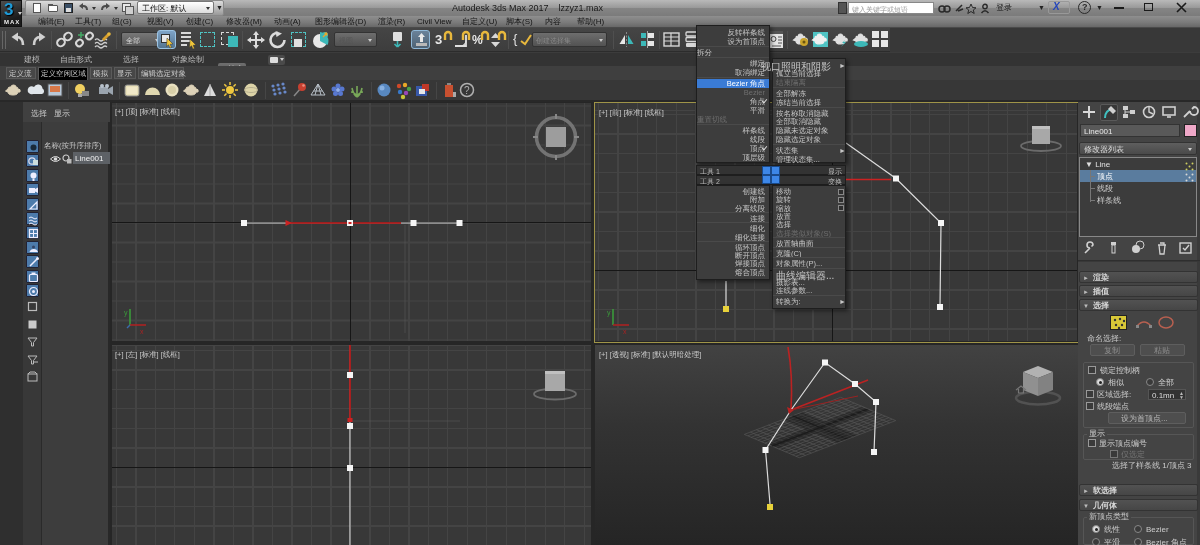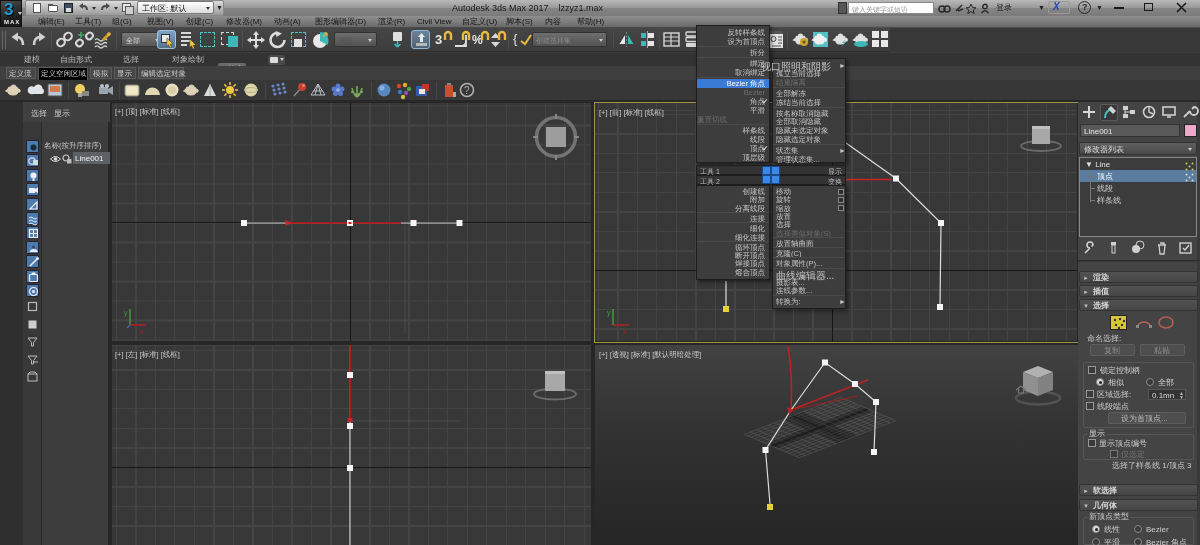--- a/index.html
+++ b/index.html
@@ -789,21 +789,21 @@
 <div class="a" style="left:1134px;top:525px;width:8px;height:8px;background:#3a3a3a;border:1px solid #888;border-radius:5px"></div>
 <div class="a tx" style="left:1146px;top:526px;font-size:8px;color:#ccc">Bezier</div>
 <div class="a" style="left:1092px;top:538px;width:8px;height:8px;background:#3a3a3a;border:1px solid #888;border-radius:5px"></div>
 <div class="a tx" style="left:1104px;top:539px;font-size:8px;color:#ccc">平滑</div>
 <div class="a" style="left:1134px;top:538px;width:8px;height:8px;background:#3a3a3a;border:1px solid #888;border-radius:5px"></div>
 <div class="a tx" style="left:1146px;top:539px;font-size:8px;color:#ccc">Bezier 角点</div>
 <div class="a" style="left:696px;top:25px;width:74px;height:138px;background:#3d3d3d;border:1px solid #1e1e1e;box-shadow:2px 2px 4px rgba(0,0,0,0.45)"></div>
 <div class="a tx" style="left:697px;top:28.5px;width:68px;text-align:right;font-size:7.5px;color:#c6c6c6">反转样条线</div>
 <div class="a tx" style="left:697px;top:37.5px;width:68px;text-align:right;font-size:7.5px;color:#c6c6c6">设为首顶点</div>
 <div class="a" style="left:697px;top:45.5px;width:72px;height:1px;background:#2c2c2c;border-bottom:1px solid #4a4a4a"></div>
-<div class="a tx" style="left:697px;top:48.5px;width:68px;text-align:right;font-size:7.5px;color:#c6c6c6">拆分</div>
+<div class="a tx" style="left:697px;top:48.5px;width:68px;font-size:7.5px;color:#c6c6c6">拆分</div>
 <div class="a" style="left:697px;top:56.5px;width:72px;height:1px;background:#2c2c2c;border-bottom:1px solid #4a4a4a"></div>
 <div class="a tx" style="left:697px;top:59.5px;width:68px;text-align:right;font-size:7.5px;color:#c6c6c6">绑定</div>
 <div class="a tx" style="left:697px;top:68.5px;width:68px;text-align:right;font-size:7.5px;color:#c6c6c6">取消绑定</div>
 <div class="a" style="left:697px;top:76.5px;width:72px;height:1px;background:#2c2c2c;border-bottom:1px solid #4a4a4a"></div>
 <div class="a" style="left:697px;top:78.5px;width:72px;height:9px;background:#3a7bd5"></div>
 <div class="a tx" style="left:697px;top:79.5px;width:68px;text-align:right;font-size:7.5px;color:#ffffff">Bezier 角点</div>
 <div class="a tx" style="left:697px;top:88.5px;width:68px;text-align:right;font-size:7.5px;color:#6e6e6e">Bezier</div>
 <div class="a tx" style="left:697px;top:97.5px;width:68px;text-align:right;font-size:7.5px;color:#c6c6c6">角点</div>
 <div class="a" style="left:763px;top:98.0px;width:3px;height:5px;border-right:1.3px solid #ddd;border-bottom:1.3px solid #ddd;transform:rotate(40deg)"></div>
 <div class="a tx" style="left:697px;top:106.5px;width:68px;text-align:right;font-size:7.5px;color:#c6c6c6">平滑</div>

